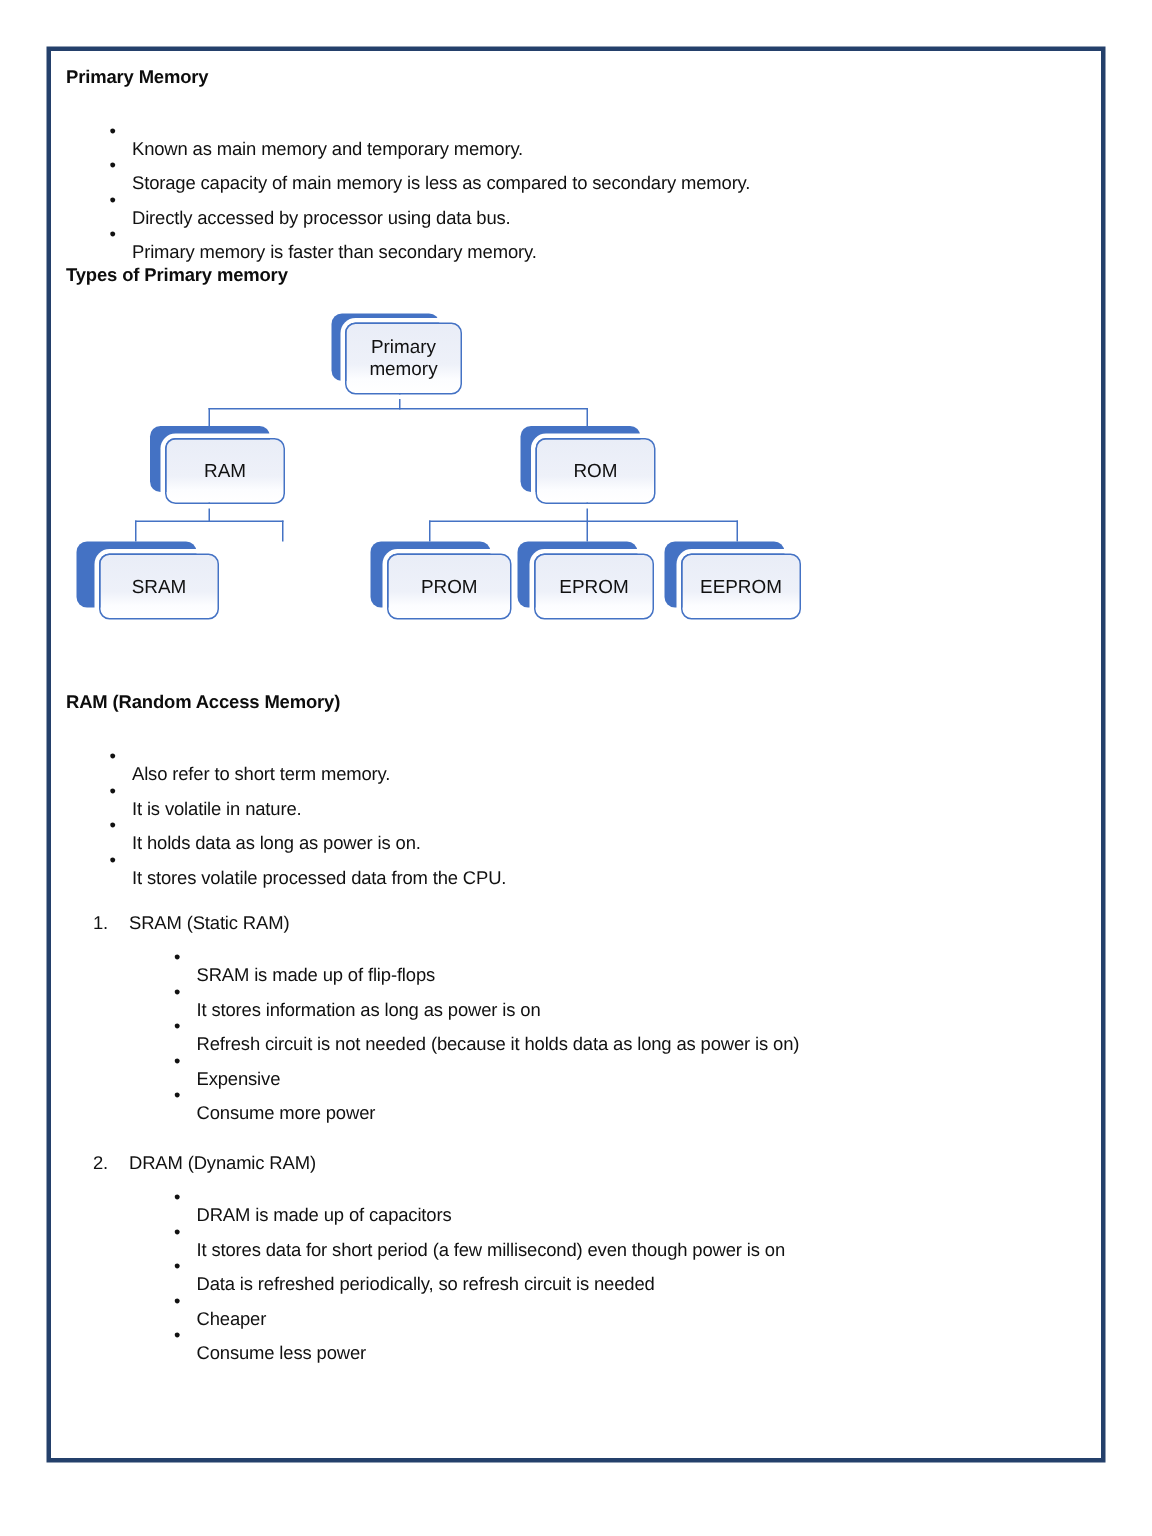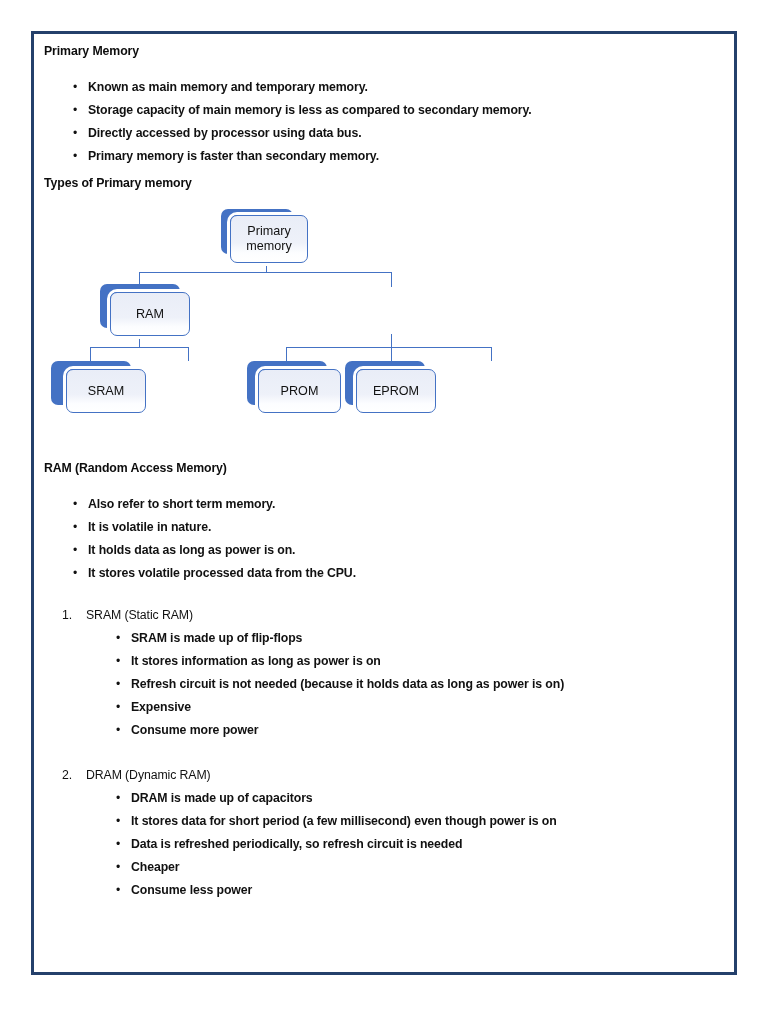--- a/index.html
+++ b/index.html
@@ -56,23 +56,22 @@
     left: 0;
     top: 0;
     width: 14px;
     text-align: left;
     font-size: 12.3px;
     line-height: inherit;
   }
   .bullet-row .txt {
     position: absolute;
     left: 15px;
-    top: 0;
-    white-space: nowrap;
-    font-weight: bold;
+    top: 12px;
+    white-space: nowrap;
   }
   .num-row {
     position: absolute;
     font-size: 12.3px;
     letter-spacing: -0.1px;
     color: #111111;
     white-space: nowrap;
   }
   .num-row .num {
     position: absolute;
@@ -174,37 +173,45 @@
     <div class="node" style="left:221px; top:209px; width:90px; height:55px;">
       <div class="shadow" style="width:72px; height:45px;"></div>
       <div class="face" style="left:9px; top:6px; width:78px; height:48px;">Primary memory</div>
     </div>
 
     <div class="node" style="left:100px; top:284px; width:92px; height:53px;">
       <div class="shadow" style="width:80px; height:44px;"></div>
       <div class="face" style="left:10px; top:8px; width:80px; height:44px;">RAM</div>
     </div>
 
+    <div class="node" style="left:347px; top:284px; width:92px; height:53px;">
+      <div class="shadow" style="width:80px; height:44px;"></div>
+      <div class="face" style="left:10px; top:8px; width:80px; height:44px;">ROM</div>
+    </div>
 
     <div class="node" style="left:51px; top:361px; width:93px; height:53px;">
       <div class="shadow" style="width:80px; height:44px;"></div>
       <div class="face" style="left:15px; top:8px; width:80px; height:44px;">SRAM</div>
     </div>
 
 
     <div class="node" style="left:247px; top:361px; width:93px; height:53px;">
       <div class="shadow" style="width:80px; height:44px;"></div>
       <div class="face" style="left:11px; top:8px; width:83px; height:44px;">PROM</div>
     </div>
 
     <div class="node" style="left:345px; top:361px; width:93px; height:53px;">
       <div class="shadow" style="width:80px; height:44px;"></div>
       <div class="face" style="left:11px; top:8px; width:80px; height:44px;">EPROM</div>
     </div>
 
+    <div class="node" style="left:443px; top:361px; width:93px; height:53px;">
+      <div class="shadow" style="width:80px; height:44px;"></div>
+      <div class="face" style="left:11px; top:8px; width:80px; height:44px;">EEPROM</div>
+    </div>
   </div>
 
   <div class="heading" style="left:44px; top:461px;">RAM (Random Access Memory)</div>
 
   <div class="bullet-row" style="left:73px; top:497px;">
     <span class="dot">•</span>
     <span class="txt">Also refer to short term memory.</span>
   </div>
   <div class="bullet-row" style="left:73px; top:520px;">
     <span class="dot">•</span>

